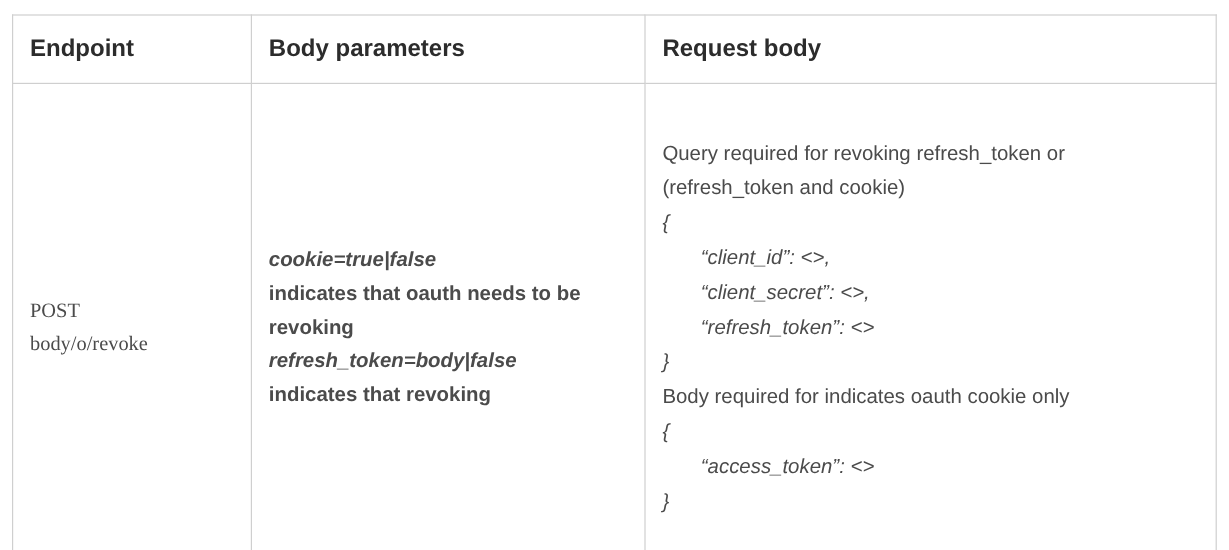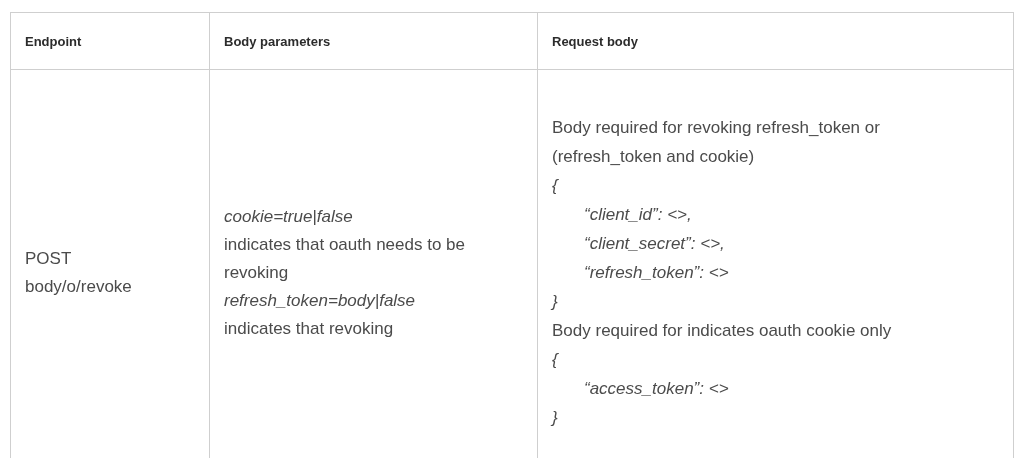--- a/index.html
+++ b/index.html
@@ -24,33 +24,33 @@
     background:var(--bg);
   }
   .api-table th, .api-table td{
     border:1px solid var(--border);
     vertical-align:middle;
     background:var(--bg);
   }
   .api-table thead th{
     height:56px;
     text-align:left;
-    font-size:13px;
+    font-size:20px;
     font-weight:700;
     color:var(--header-text);
     padding:0 12px 0 14px;
   }
   .api-table tbody td{
     height:377px;
     font-size:17px;
     color:var(--body-text);
     padding:14px 12px 14px 14px;
   }
-  td.cell-endpoint .line{ line-height:28px; }
-  td.cell-query .line{ line-height:28px; }
+  td.cell-endpoint .line{ line-height:28px;font-family:Liberation Serif, serif; }
+  td.cell-query .line{ line-height:28px;font-weight:bold; }
   td.cell-body .line{ line-height:29px; }
   .line{ white-space:nowrap; overflow:visible; }
   .line.italic{ font-style:italic; }
   .line.indent{ padding-left:32px; }
 </style>
 </head>
 <body>
 
 <table class="api-table">
   <colgroup>
@@ -72,21 +72,21 @@
           <div class="line">body/o/revoke</div>
         </td>
       <td class="cell-query">
           <div class="line italic">cookie=true|false</div>
           <div class="line">indicates that oauth needs to be</div>
           <div class="line">revoking</div>
           <div class="line italic">refresh_token=body|false</div>
           <div class="line">indicates that revoking</div>
         </td>
       <td class="cell-body">
-          <div class="line">Body required for revoking refresh_token or</div>
+          <div class="line">Query required for revoking refresh_token or</div>
           <div class="line">(refresh_token and cookie)</div>
           <div class="line italic">{</div>
           <div class="line italic indent">“client_id”: &lt;&gt;,</div>
           <div class="line italic indent">“client_secret”: &lt;&gt;,</div>
           <div class="line italic indent">“refresh_token”: &lt;&gt;</div>
           <div class="line italic">}</div>
           <div class="line">Body required for indicates oauth cookie only</div>
           <div class="line italic">{</div>
           <div class="line italic indent">“access_token”: &lt;&gt;</div>
           <div class="line italic">}</div>

